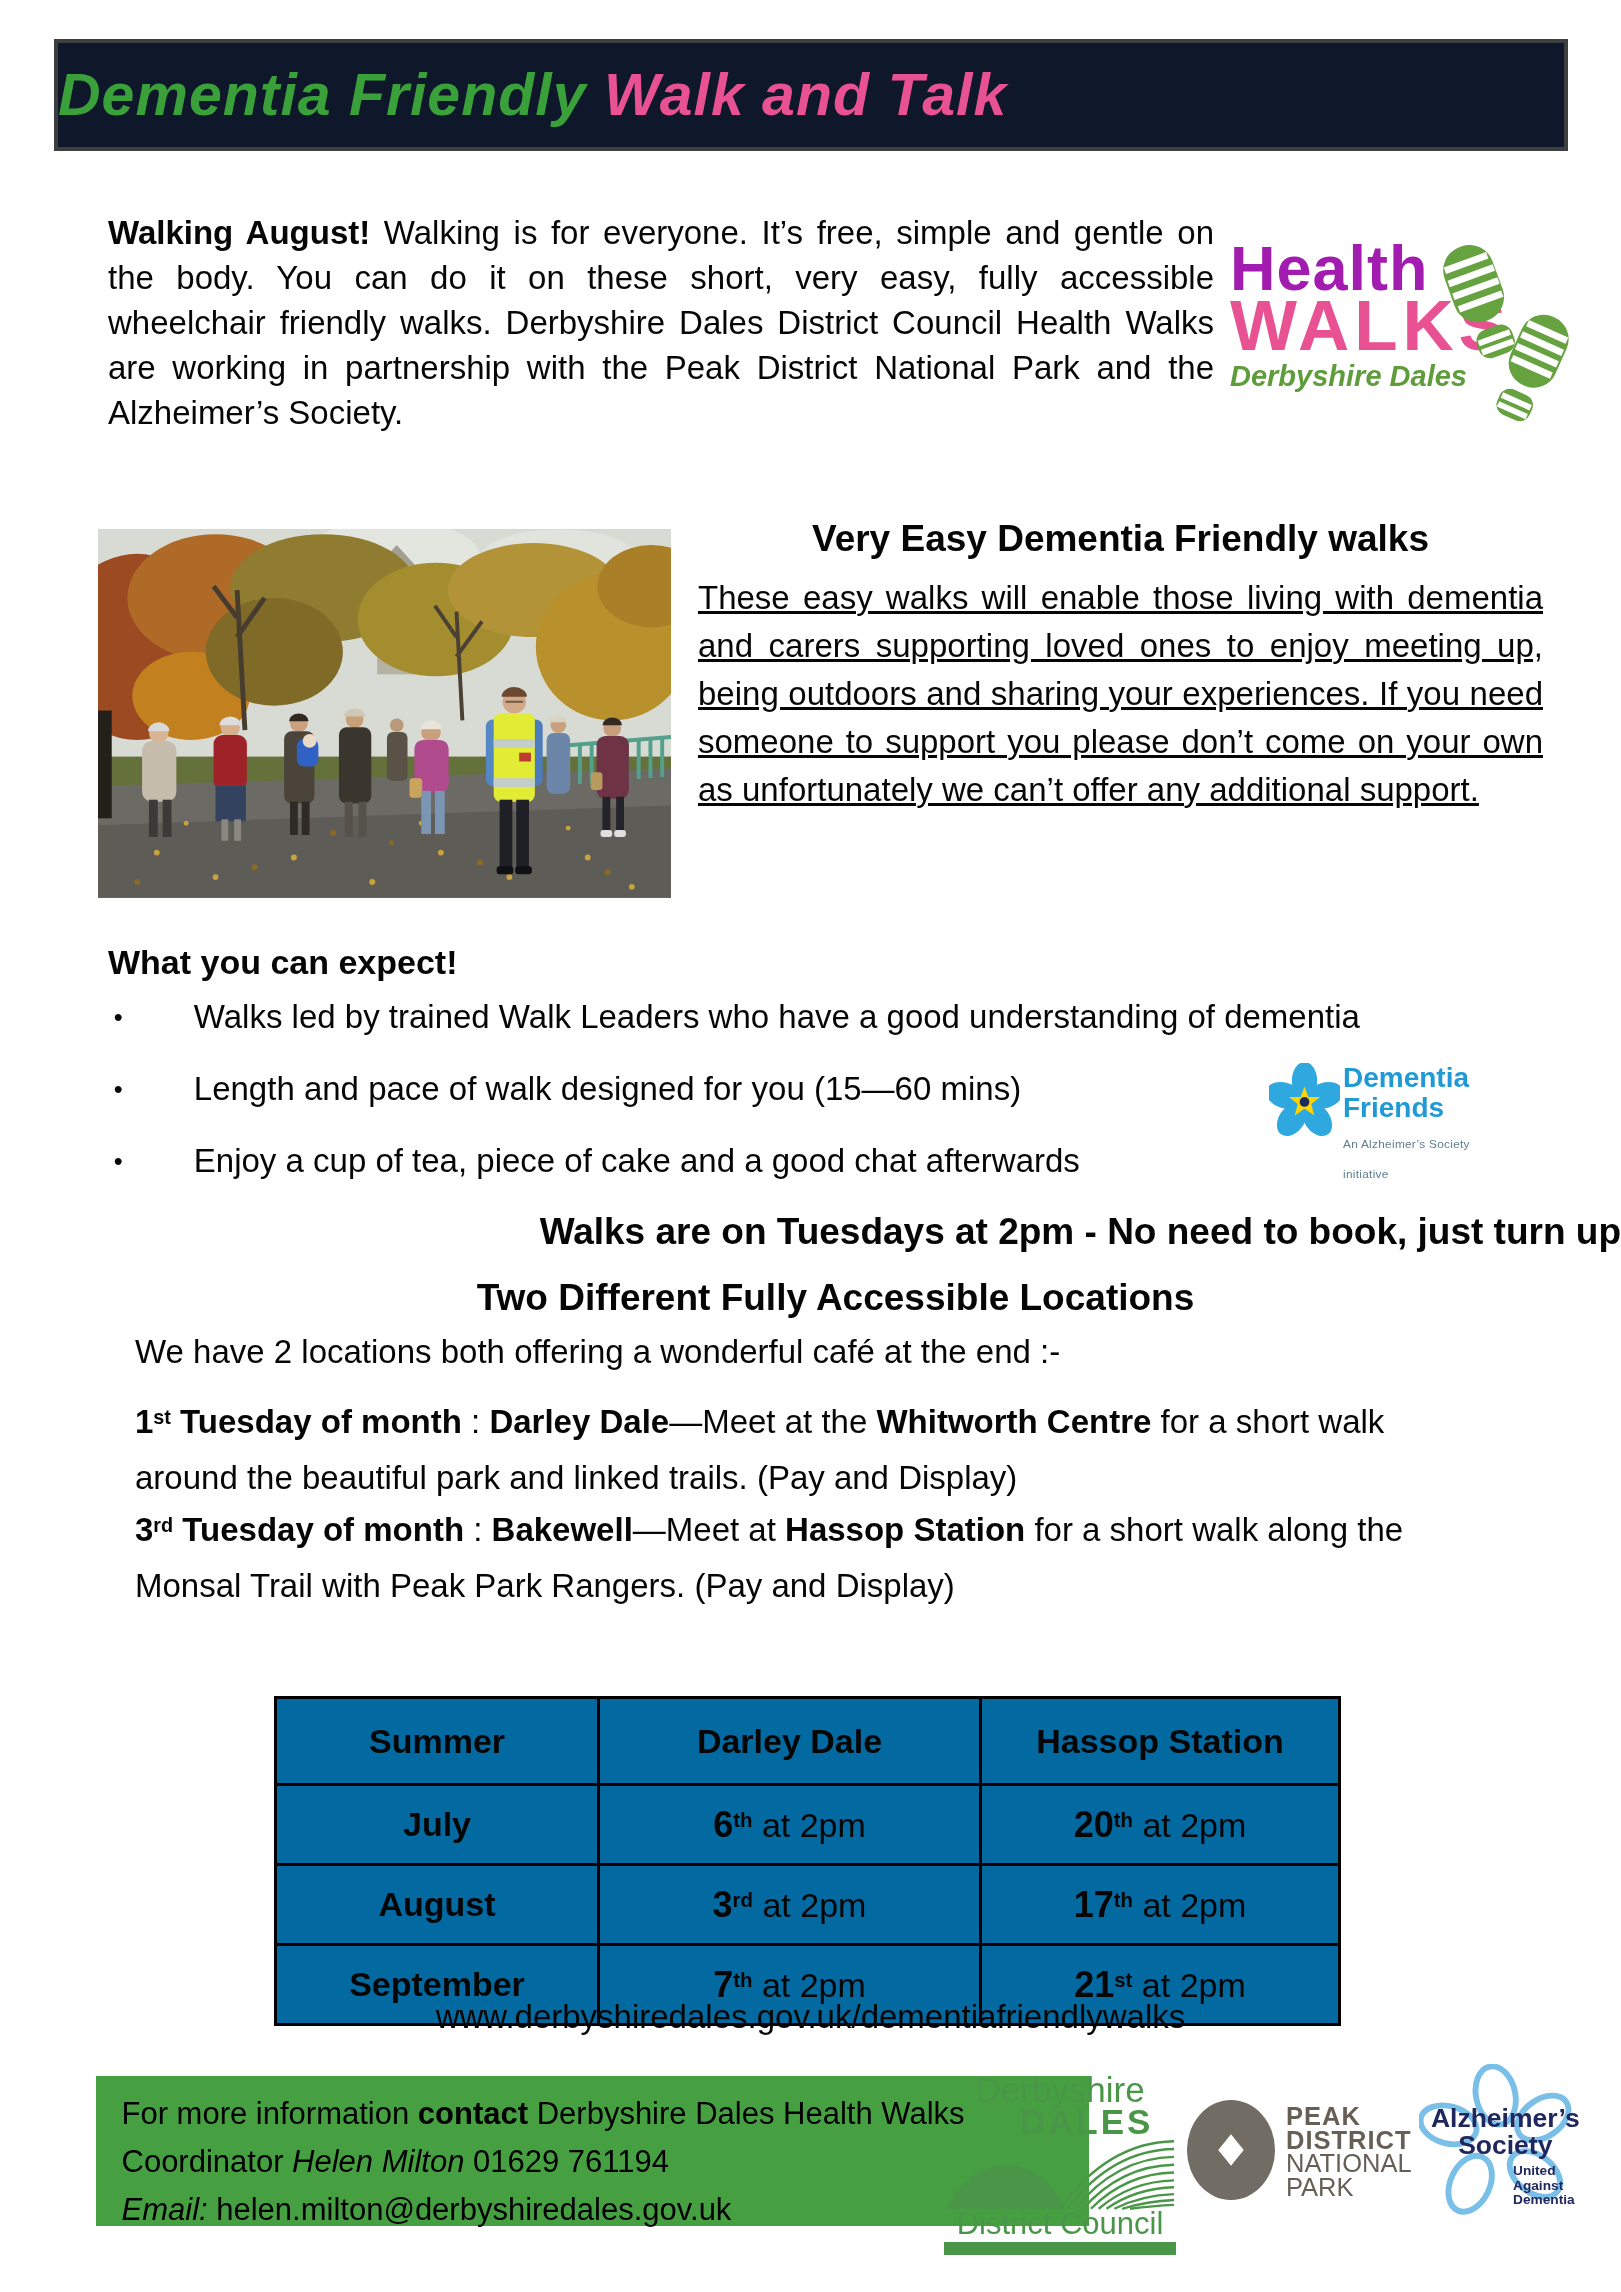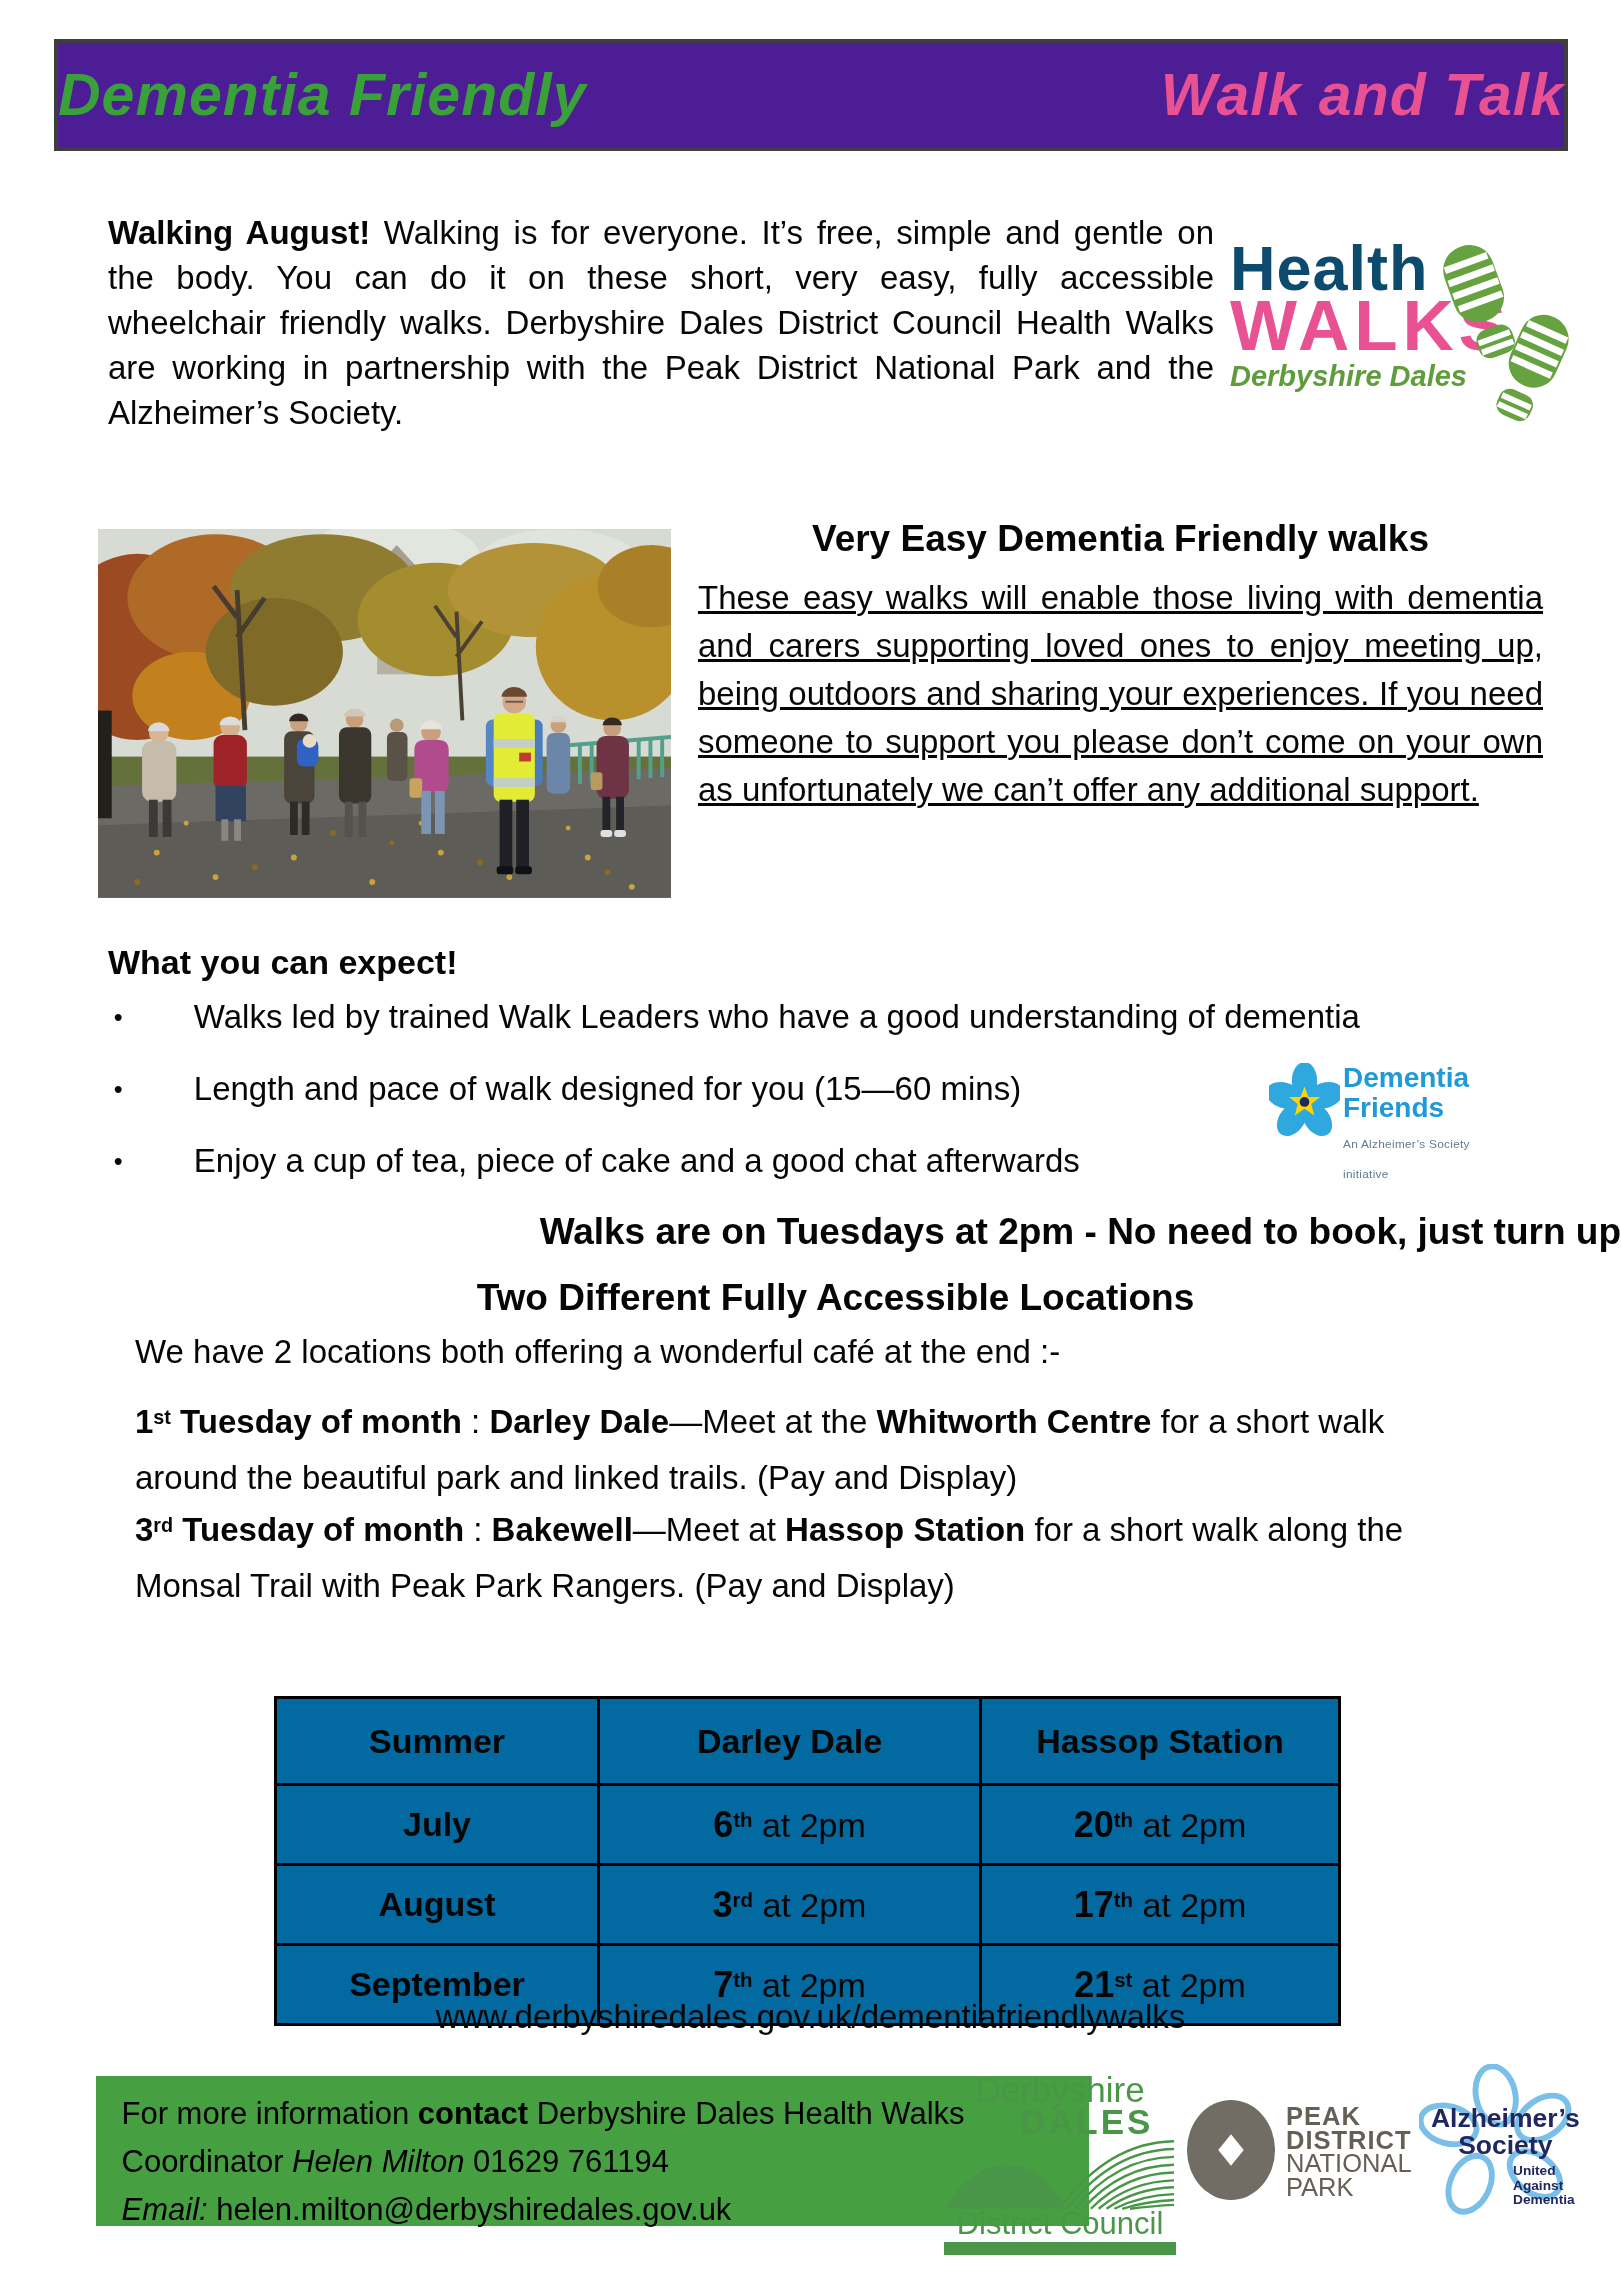--- a/index.html
+++ b/index.html
@@ -5,31 +5,31 @@
   html,body{margin:0;padding:0;background:#fff;}
   #page{position:relative;width:1621px;height:2293px;background:#ffffff;
         font-family:"Liberation Sans",sans-serif;color:#060606;overflow:hidden;}
   .abs{position:absolute;}
   .b{font-weight:700;}
   .i{font-style:italic;}
   .j{text-align:justify;}
 
   
   #banner{left:54px;top:39px;width:1506px;height:104px;border:4.9px solid #3e3e3e;
-          display:flex;align-items:center;justify-content:space-between;
-          font-size:59px;font-weight:700;font-style:italic;letter-spacing:1px;background:#4c1d95;}
+          display:flex;align-items:center;justify-content:flex-start;
+          font-size:59px;font-weight:700;font-style:italic;letter-spacing:1px;background:#0f172a;}
   #banner .green{color:#3aa03a;margin-right:17.6px;}
   #banner .pink{color:#e85192;}
 
   
   #intro{left:108px;top:210px;width:1106px;font-size:33px;line-height:45px;}
 
   
   #hw-logo{left:1230px;top:241px;width:343px;height:196px;}
-  .hw-l1{color:#0c4a6e;font-weight:700;font-size:63px;line-height:55px;letter-spacing:1px;}
+  .hw-l1{color:#a21caf;font-weight:700;font-size:63px;line-height:55px;letter-spacing:1px;}
   .hw-l2{color:#e85192;font-weight:700;font-size:71px;line-height:59px;letter-spacing:4.9px;}
   .hw-l3{color:#5f9c3c;font-style:italic;font-weight:700;font-size:29px;line-height:35px;margin-top:3.9px;}
   #hw-boots{position:absolute;left:198px;top:-5.9px;}
 
   
   #photo{left:98px;top:529px;width:573px;height:369px;background:#cfd3cb;}
 
   
   #easy{left:698px;top:518px;width:845px;}
   .easy-h{font-size:37px;font-weight:700;text-align:center;margin-bottom:13.7px;}

